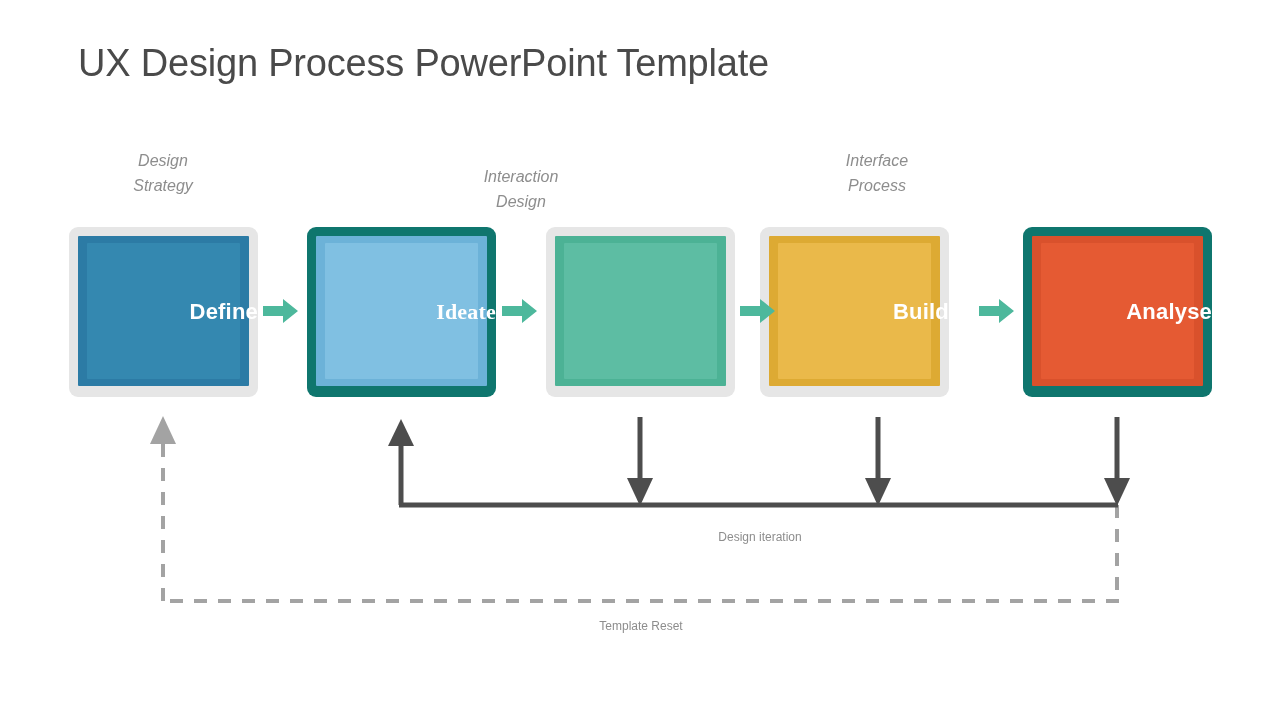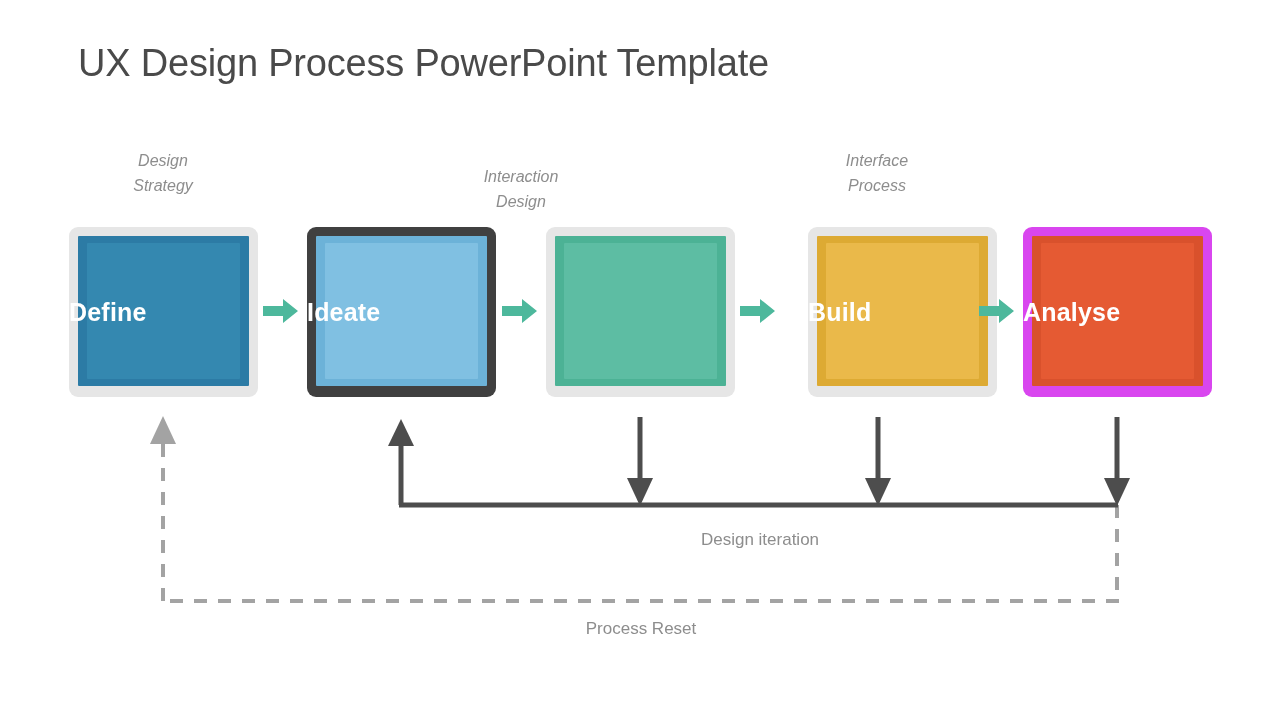--- a/index.html
+++ b/index.html
@@ -69,33 +69,33 @@
     right: 18px;
     bottom: 18px;
     border-radius: 1px;
   }
   .stage-label {
     position: absolute;
     left: 0;
     right: 0;
     top: 50%;
     transform: translateY(-50%);
-    text-align: left;
+    text-align: right;
     color: #ffffff;
-    font-size: 25px;
+    font-size: 22px;
     font-weight: bold;
     letter-spacing: 0.2px;
     z-index: 3;
     pointer-events: none;
   }
 
   #stage-0 { left: 69px;   }
   #stage-1 { left: 307px;  }
   #stage-2 { left: 546px;  }
-  #stage-3 { left: 808px;  }
+  #stage-3 { left: 760px;  }
   #stage-4 { left: 1023px; }
 
   
   .flow-arrow {
     position: absolute;
     top: 296px;
     width: 36px;
     height: 30px;
   }
   #flow-arrow-0 { left: 263px; }
@@ -109,21 +109,21 @@
     left: 0;
     top: 0;
     width: 1280px;
     height: 720px;
     pointer-events: none;
   }
 
   
   .loop-caption {
     position: absolute;
-    font-size: 17px;
+    font-size: 12px;
     color: #8d8d8d;
     text-align: center;
     white-space: nowrap;
   }
   #caption-design-iteration { left: 560px; top: 530px; width: 400px; }
   #caption-product-reset    { left: 441px; top: 619px; width: 400px; }
 </style>
 </head>
 <body style="background: rgb(255, 255, 255);">
 
@@ -135,38 +135,38 @@
 Design</div>
 <div class="phase-label" id="phase-label-2">Interface
 Process</div>
 
 <div class="stage" id="stage-0" style="background: rgb(230, 230, 230);">
   <div class="stage-inner" style="background: rgb(44, 123, 165);"></div>
   <div class="stage-bevel" style="background: rgb(52, 136, 176);"></div>
   <div class="stage-label">Define</div>
 </div>
 
-<div class="stage" id="stage-1" style="background: #404040;">
+<div class="stage" id="stage-1" style="background: #0f766e; font-family: Liberation Serif, serif;">
   <div class="stage-inner" style="background: rgb(108, 178, 216);"></div>
   <div class="stage-bevel" style="background: rgb(128, 192, 226);"></div>
   <div class="stage-label">Ideate</div>
 </div>
 
 <div class="stage" id="stage-2" style="background: rgb(230, 230, 230);">
   <div class="stage-inner" style="background: rgb(76, 178, 149);"></div>
   <div class="stage-bevel" style="background: rgb(93, 189, 163);"></div>
 </div>
 
 <div class="stage" id="stage-3" style="background: rgb(230, 230, 230);">
   <div class="stage-inner" style="background: rgb(221, 170, 51);"></div>
   <div class="stage-bevel" style="background: rgb(234, 185, 74);"></div>
   <div class="stage-label">Build</div>
 </div>
 
-<div class="stage" id="stage-4" style="background: #d946ef;">
+<div class="stage" id="stage-4" style="background: #0f766e;">
   <div class="stage-inner" style="background: rgb(217, 81, 44);"></div>
   <div class="stage-bevel" style="background: rgb(229, 90, 51);"></div>
   <div class="stage-label">Analyse</div>
 </div>
 
 <div class="flow-arrow" id="flow-arrow-0">
   <svg width="36" height="30" viewBox="0 0 36 30" aria-hidden="true">
     <polygon class="arrow-shape" points="0,10 20,10 20,3 35,15 20,27 20,20 0,20" fill="#4db89c"></polygon>
   </svg>
 </div>
@@ -211,13 +211,13 @@
 
     <line class="iter-stroke" x1="878" y1="417" x2="878" y2="480" stroke-width="5" stroke="#4d4d4d"></line>
     <polygon class="iter-fill" points="878,506 865,478 891,478" fill="#4d4d4d"></polygon>
 
     <line class="iter-stroke" x1="1117" y1="417" x2="1117" y2="480" stroke-width="5" stroke="#4d4d4d"></line>
     <polygon class="iter-fill" points="1117,506 1104,478 1130,478" fill="#4d4d4d"></polygon>
   </g>
 </svg>
 
 <div class="loop-caption" id="caption-design-iteration">Design iteration</div>
-<div class="loop-caption" id="caption-product-reset">Process Reset</div>
+<div class="loop-caption" id="caption-product-reset">Template Reset</div>
 
 </body></html>

